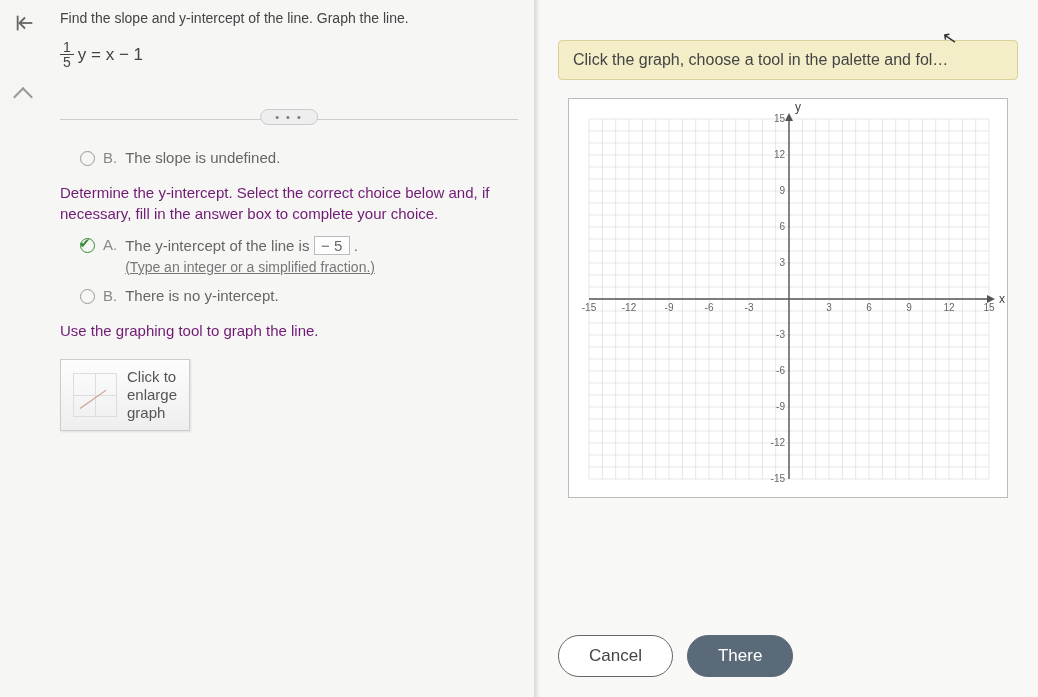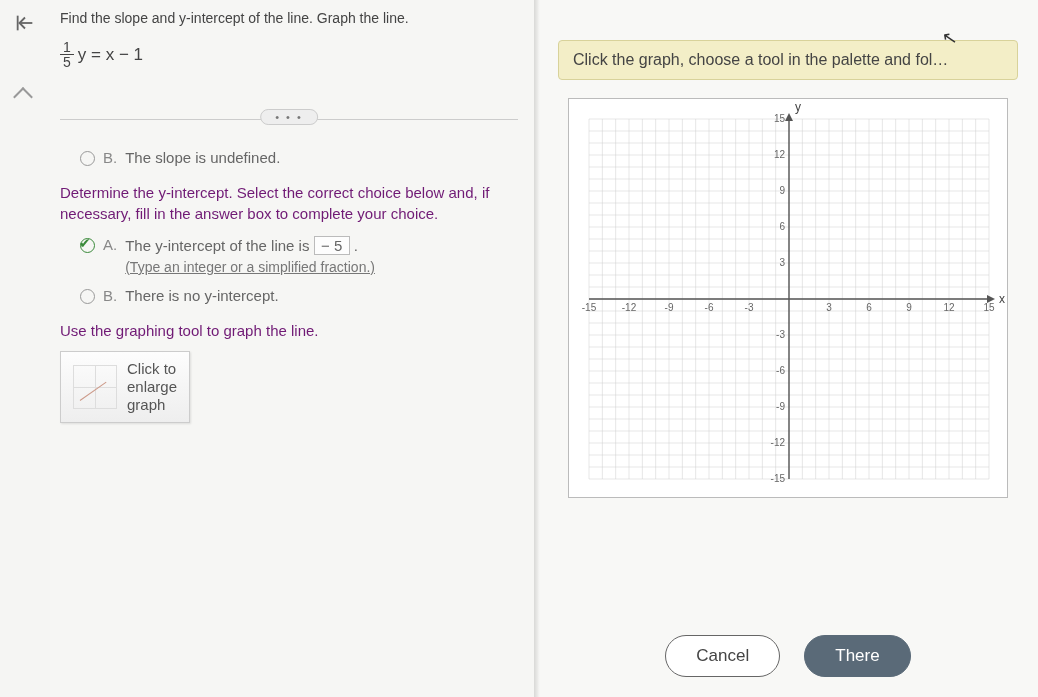--- a/index.html
+++ b/index.html
@@ -129,21 +129,21 @@
     color: #777;
     margin-top: 4px;
     text-decoration: underline;
   }
   .enlarge-btn {
     display: inline-flex;
     align-items: center;
     border: 1px solid #ccc;
     background: linear-gradient(#fdfdfd,#eee);
     padding: 8px 12px;
-    margin-top: 0;
+    margin-top: 8px;
     cursor: pointer;
     box-shadow: 1px 1px 2px rgba(0,0,0,0.1);
   }
   .enlarge-thumb {
     width: 44px; height: 44px;
     margin-right: 10px;
     position: relative;
     background:
       linear-gradient(#ddd,#ddd) center/100% 1px no-repeat,
       linear-gradient(#ddd,#ddd) center/1px 100% no-repeat;
@@ -189,22 +189,22 @@
     display:flex;
     align-items:flex-start;
     justify-content:center;
   }
   .graph {
     background:#fff;
     border:1px solid #bbb;
   }
   .footer {
     display:flex;
-    justify-content:center;
-    gap: 24px;
+    justify-content:flex-start;
+    gap: 14px;
     padding-top: 20px;
   }
   .btn {
     padding: 10px 30px;
     border-radius: 22px;
     font-size: 17px;
     cursor:pointer;
     border:1.5px solid #666;
   }
   .btn-cancel { background:#fff; color:#444; }

